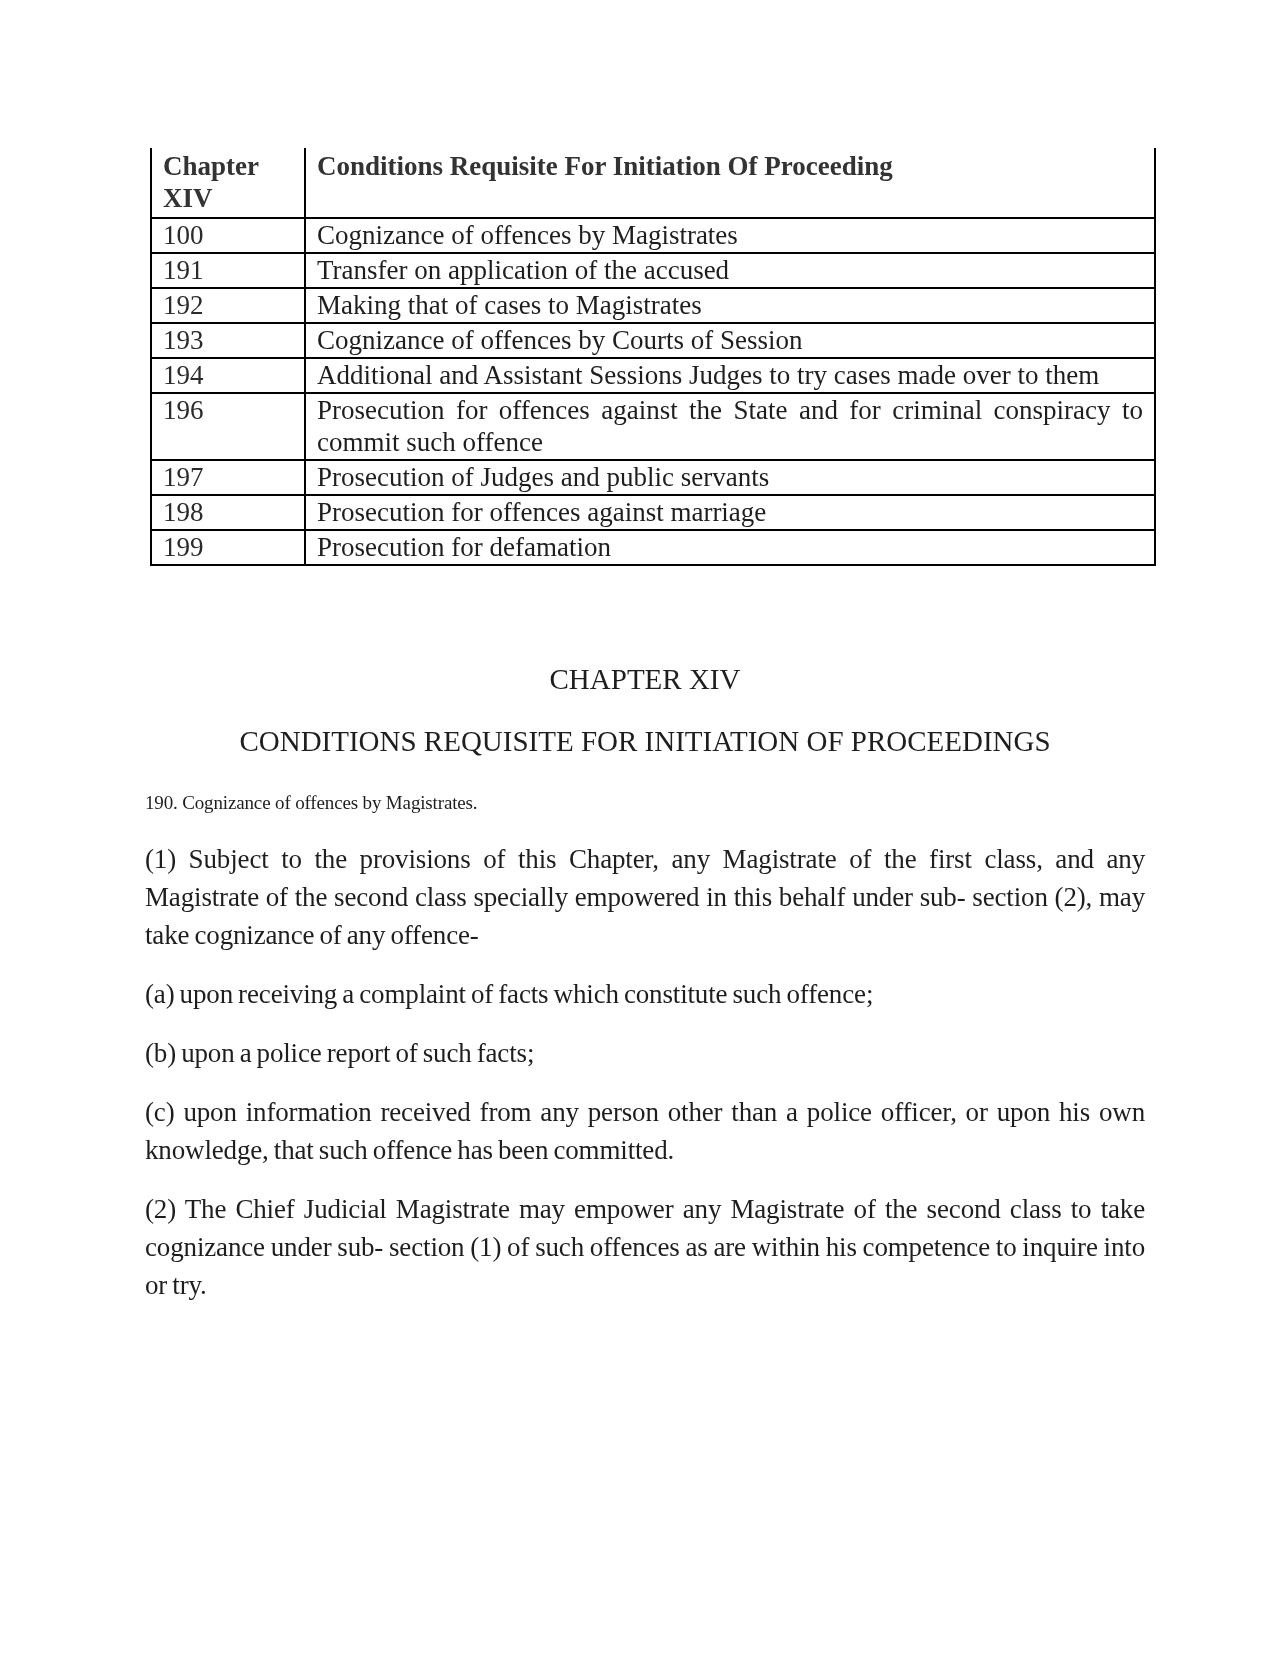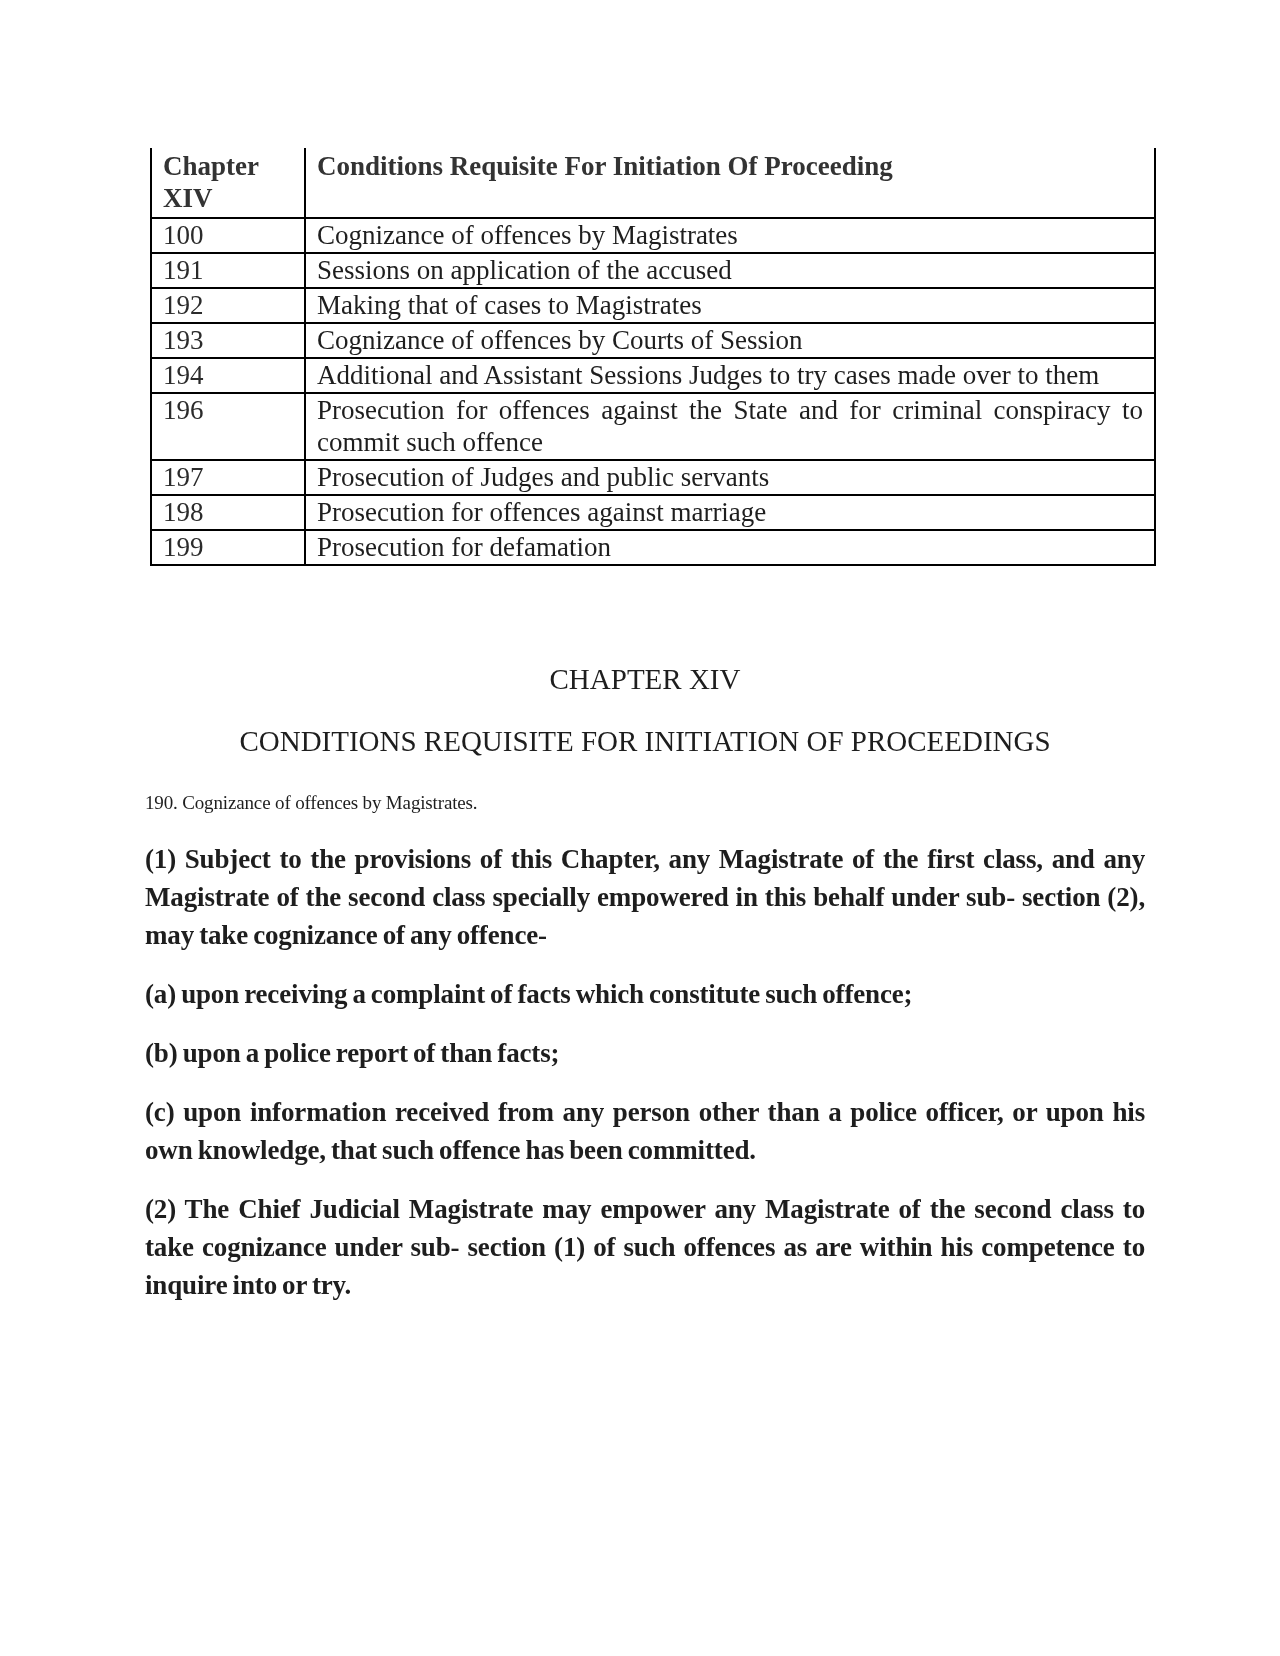--- a/index.html
+++ b/index.html
@@ -65,21 +65,20 @@
   }
   .chapter-heading { margin-top: 94px; }
   .section-heading {
     font-size: 19px;
     margin: 0 0 18px 0;
   }
   .para {
     margin: 16px 0 21px 0;
     text-align: justify;
     word-spacing: -1.5px;
-    font-weight: bold;
   }
 </style>
 </head>
 <body>
 
 <div class="page">
 
   <table class="doc-table">
     <colgroup>
       <col class="col-section">
@@ -91,21 +90,21 @@
         <th>Conditions Requisite For Initiation Of Proceeding</th>
       </tr>
     </thead>
     <tbody>
       <tr>
         <td class="num">100</td>
         <td class="desc">Cognizance of offences by Magistrates</td>
       </tr>
       <tr>
         <td class="num">191</td>
-        <td class="desc">Sessions on application of the accused</td>
+        <td class="desc">Transfer on application of the accused</td>
       </tr>
       <tr>
         <td class="num">192</td>
         <td class="desc">Making that of cases to Magistrates</td>
       </tr>
       <tr>
         <td class="num">193</td>
         <td class="desc">Cognizance of offences by Courts of Session</td>
       </tr>
       <tr>
@@ -130,18 +129,18 @@
       </tr>
     </tbody>
   </table>
 
   <div class="body-text">
     <h1 class="heading chapter-heading">CHAPTER XIV</h1>
     <h2 class="heading">CONDITIONS REQUISITE FOR INITIATION OF PROCEEDINGS</h2>
     <p class="section-heading">190. Cognizance of offences by Magistrates.</p>
     <p class="para">(1) Subject to the provisions of this Chapter, any Magistrate of the first class, and any Magistrate of the second class specially empowered in this behalf under sub- section (2), may take cognizance of any offence-</p>
     <p class="para">(a) upon receiving a complaint of facts which constitute such offence;</p>
-    <p class="para">(b) upon a police report of than facts;</p>
+    <p class="para">(b) upon a police report of such facts;</p>
     <p class="para">(c) upon information received from any person other than a police officer, or upon his own knowledge, that such offence has been committed.</p>
     <p class="para">(2) The Chief Judicial Magistrate may empower any Magistrate of the second class to take cognizance under sub- section (1) of such offences as are within his competence to inquire into or try.</p>
   </div>
 
 </div>
 
 </body></html>

